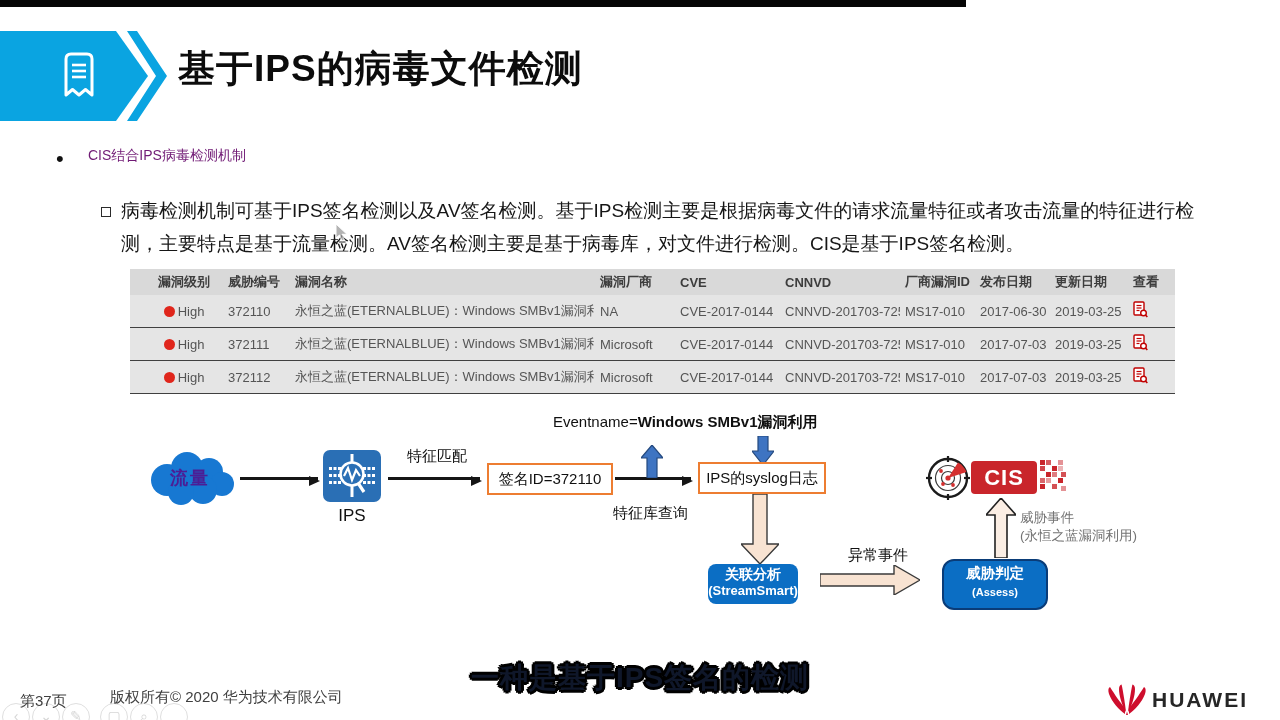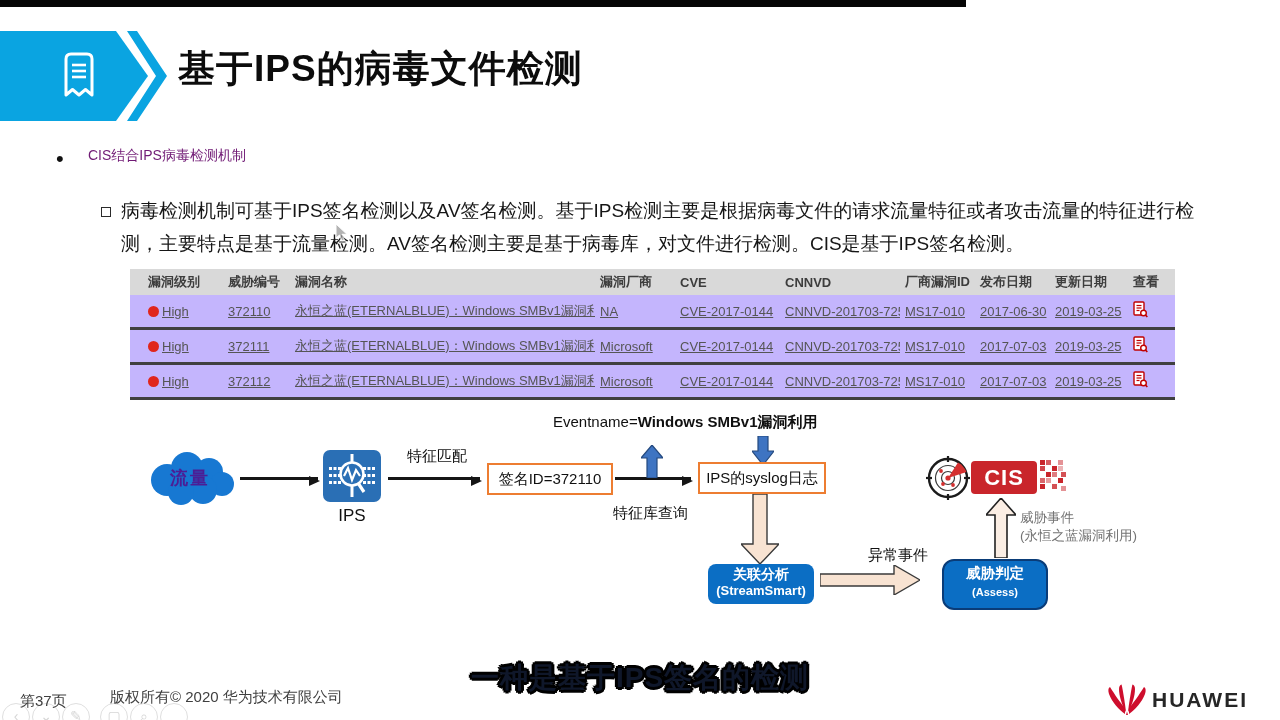--- a/index.html
+++ b/index.html
@@ -22,23 +22,23 @@
   
   .bullet-dot{left:56px;top:146px;font-size:22px;color:#111;}
   .bullet-main{left:88px;top:147px;font-size:14px;color:#701a75;}
   .sub-marker{left:101px;top:207px;width:8px;height:8px;border:1.5px solid #2b2b2b;background:#fff;}
   .sub-text{left:121px;top:194px;width:1100px;font-size:19px;line-height:33px;color:#161616;}
 
   
   .vuln-table{left:130px;top:269px;width:1045px;font-size:13px;}
   .trow{display:grid;grid-template-columns:90px 70px 305px 80px 105px 120px 75px 75px 78px 47px;align-items:center;}
   .thead{height:26px;background:#d9d9d9;color:#3d3d3d;font-weight:700;}
-  .tbody{height:32px;background:#c4b5fd;color:#555;border-bottom:3px solid #404040;text-decoration:underline;}
+  .tbody{height:32px;background:#e5e5e5;color:#555;border-bottom:1px solid #404040;}
   .tcell{padding-left:5px;white-space:nowrap;overflow:hidden;}
-  .trow .tcell:nth-child(1){padding-left:18px;}
+  .trow .tcell:nth-child(1){padding-left:18px;text-align:center;}
   .trow .tcell:nth-child(2){padding-left:8px;}
   .sev-dot{display:inline-block;width:11px;height:11px;border-radius:50%;background:#e0261c;
            margin-right:3px;vertical-align:-1px;}
   .view-btn{cursor:pointer;display:inline-block;}
 
   
   .dlabel{font-size:15px;color:#101010;text-align:center;}
   .harrow{height:0;border-top:3px solid #151515;}
   .harrow:after{content:"";position:absolute;right:-2px;top:-4px;width:0;height:0;
     border-left:11px solid #151515;border-top:5.5px solid transparent;border-bottom:5.5px solid transparent;}
@@ -230,26 +230,26 @@
   <div class="abs eventname" style="left:553px;top:413px">
     <span>Eventname=</span><b>Windows SMBv1漏洞利用</b>
   </div>
 
   <div class="abs obox" style="left:698px;top:462px;width:124px;height:28px">IPS的syslog日志</div>
 
   <svg class="abs" style="left:741px;top:494px" width="38" height="70" viewBox="0 0 38 70">
     <polygon points="12,0 26,0 26,50 38,50 19,70 0,50 12,50" fill="#f8e3d2" stroke="#3a3a3a" stroke-width="1.4"></polygon>
   </svg>
 
-  <div class="abs bluebox" style="left:708px;top:564px;width:106px;height:38px;border-radius:8px;padding-top:2px">
+  <div class="abs bluebox" style="left:708px;top:564px;width:90px;height:38px;border-radius:8px;padding-top:2px">
     <div style="font-size:14px;line-height:17px">关联分析</div>
     <div style="font-size:13px;line-height:16px">(StreamSmart)</div>
   </div>
 
-  <div class="abs dlabel" style="left:848px;top:546px;width:100px">异常事件</div>
+  <div class="abs dlabel" style="left:828px;top:546px;width:100px">异常事件</div>
   <svg class="abs" style="left:820px;top:565px" width="100" height="30" viewBox="0 0 100 30">
     <polygon points="0,9 74,9 74,0 100,15 74,30 74,21 0,21" fill="#f8e3d2" stroke="#3a3a3a" stroke-width="1.4"></polygon>
   </svg>
 
   <div class="abs bluebox" style="left:942px;top:559px;width:102px;height:44px;border-radius:12px;border:2.5px solid #0a3c78;padding-top:3px">
     <div style="font-size:14.5px;line-height:19px">威胁判定</div>
     <div style="font-size:11px;line-height:18px">(Assess)</div>
   </div>
 
   <svg class="abs" style="left:986px;top:498px" width="30" height="60" viewBox="0 0 30 60">

